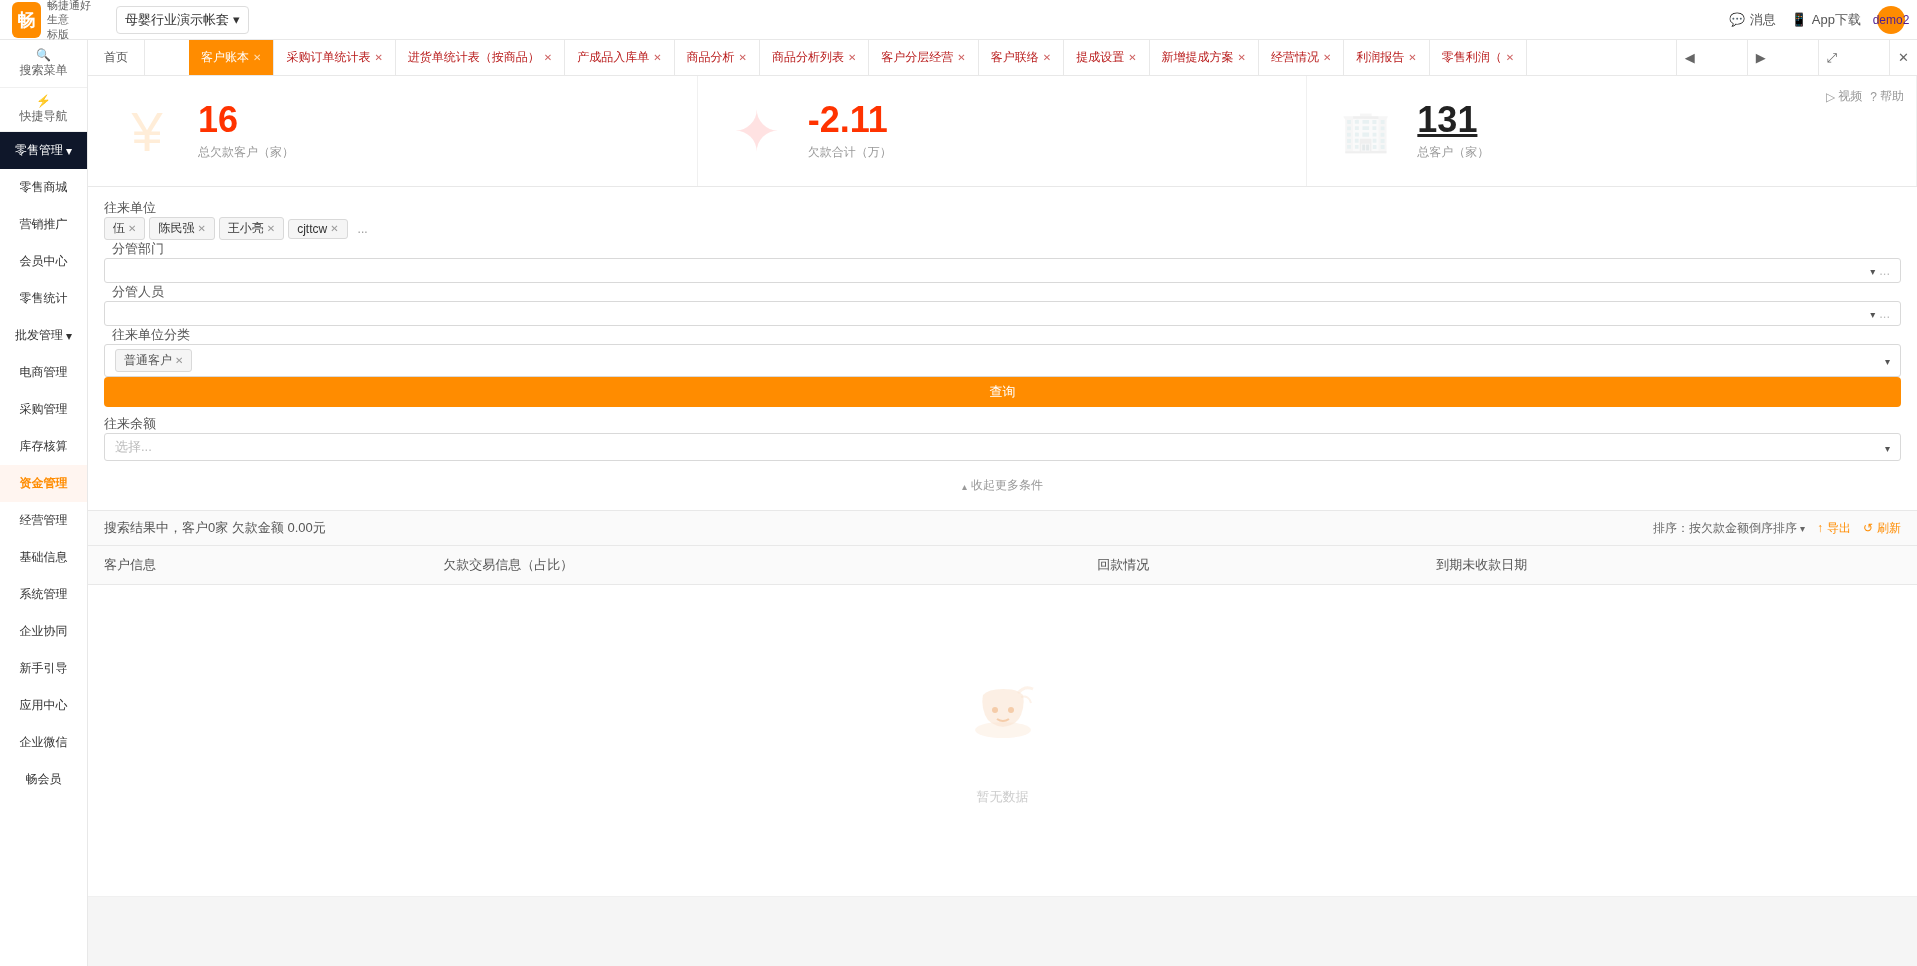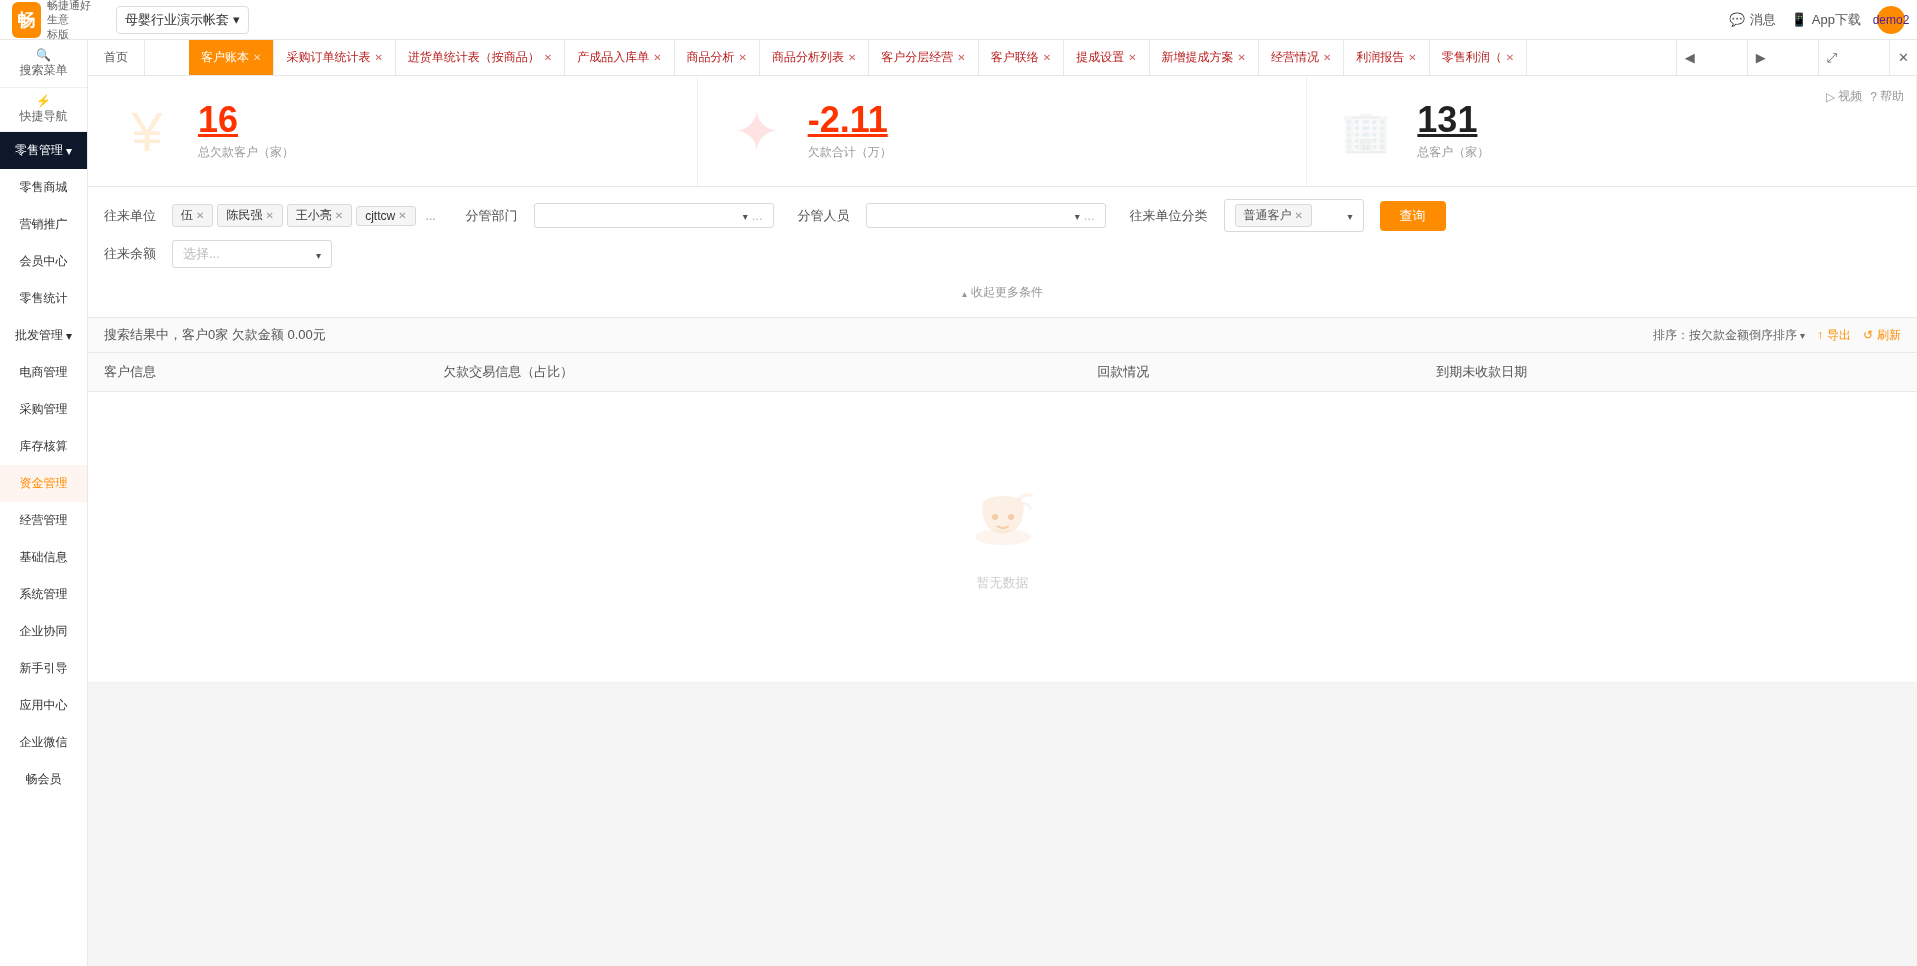--- a/index.html
+++ b/index.html
@@ -41,29 +41,29 @@
     .tabs-scroll { display: flex; flex: 1; overflow: hidden; }
 
     
     .page-content { flex: 1; overflow-y: auto; background: #f5f5f5; padding: 0; }
 
     
     .stats-row { display: flex; background: #fff; border-bottom: 1px solid #e8e8e8; }
     .stat-card { flex: 1; padding: 20px 24px; display: flex; align-items: center; gap: 16px; border-right: 1px solid #f0f0f0; position: relative; }
     .stat-icon { width: 70px; height: 70px; display: flex; align-items: center; justify-content: center; opacity: 0.15; font-size: 48px; }
     .stat-content { }
-    .stat-value { font-size: 36px; font-weight: bold; color: #ff3300; line-height: 1; text-decoration: underline; }
+    .stat-value { font-size: 36px; font-weight: bold; color: #ff3300; line-height: 1; }
     .stat-value.black { color: #222; text-decoration: underline; }
     .stat-label { font-size: 12px; color: #999; margin-top: 6px; }
     .stat-video-help { position: absolute; top: 12px; right: 12px; display: flex; gap: 8px; font-size: 12px; color: #999; }
     .stat-video-help span { cursor: pointer; display: flex; align-items: center; gap: 3px; }
 
     
     .filter-area { background: #fff; padding: 12px 16px; border-bottom: 1px solid #e8e8e8; }
-    .filter-row { display: flex; align-items: center; gap: 16px; margin-bottom: 8px; flex-wrap: wrap; }
+    .filter-row { display: flex; gap: 0; margin-bottom: 8px; flex-wrap: wrap; flex-direction: column; }
     .filter-label { font-size: 13px; color: #555; white-space: nowrap; }
     .filter-tags { display: flex; align-items: center; gap: 4px; flex-wrap: wrap; }
     .filter-tag { display: flex; align-items: center; gap: 3px; padding: 2px 8px; background: #f5f5f5; border: 1px solid #d9d9d9; border-radius: 3px; font-size: 12px; cursor: pointer; }
     .filter-tag-close { font-size: 10px; cursor: pointer; color: #999; }
     .filter-more { color: #999; cursor: pointer; font-size: 12px; padding: 2px 6px; }
     .filter-select { display: flex; align-items: center; gap: 4px; padding: 4px 10px; border: 1px solid #d9d9d9; border-radius: 3px; min-width: 140px; cursor: pointer; font-size: 13px; color: #555; background: #fff; }
     .filter-select-wide { min-width: 240px; }
     .filter-dots { color: #bbb; cursor: pointer; }
     .filter-select-tag { display: flex; align-items: center; gap: 3px; padding: 2px 8px; background: #f5f5f5; border: 1px solid #d9d9d9; border-radius: 3px; font-size: 12px; }
     .collapse-btn { display: flex; align-items: center; gap: 4px; color: #999; font-size: 12px; cursor: pointer; padding: 4px 12px; }
@@ -74,21 +74,21 @@
     .results-bar-right { display: flex; align-items: center; gap: 12px; font-size: 12px; color: #666; }
     .sort-select { display: flex; align-items: center; gap: 3px; cursor: pointer; }
     .action-btn { display: flex; align-items: center; gap: 4px; cursor: pointer; color: #ff8c00; }
 
     
     .data-table { background: #fff; width: 100%; border-collapse: collapse; }
     .data-table th { padding: 10px 16px; text-align: left; font-size: 13px; color: #555; font-weight: normal; border-bottom: 1px solid #e8e8e8; background: #fafafa; }
     .data-table td { padding: 10px 16px; border-bottom: 1px solid #f0f0f0; font-size: 13px; }
 
     
-    .empty-state { display: flex; flex-direction: column; align-items: center; justify-content: center; padding: 80px 20px; color: #ccc; font-size: 13px; }
+    .empty-state { display: flex; flex-direction: column; align-items: center; justify-content: center; padding: 80px 20px; color: #ccc; font-size: 13px; gap: 21px; }
     .empty-icon { width: 80px; height: 80px; margin-bottom: 12px; opacity: 0.5; }
 
     
     .chevron-down::after { content: '▾'; font-size: 10px; }
     .chevron-up::after { content: '▴'; font-size: 10px; }
 
     
     ::-webkit-scrollbar { width: 6px; height: 6px; }
     ::-webkit-scrollbar-track { background: #f1f1f1; }
     ::-webkit-scrollbar-thumb { background: #ccc; border-radius: 3px; }
@@ -158,21 +158,21 @@
       </div>
       <div class="sidebar-item">
         <span>电商管理</span>
       </div>
       <div class="sidebar-item">
         <span>采购管理</span>
       </div>
       <div class="sidebar-item">
         <span>库存核算</span>
       </div>
-      <div class="sidebar-item" style="background:#fff5f0;color:#ff8c00;font-weight:normal;">
+      <div class="sidebar-item" style="background:#fff5f0;color:#ff8c00;font-weight:bold;">
         <span>资金管理</span>
       </div>
       <div class="sidebar-item">
         <span>经营管理</span>
       </div>
       <div class="sidebar-item">
         <span>基础信息</span>
       </div>
       <div class="sidebar-item">
         <span>系统管理</span>

